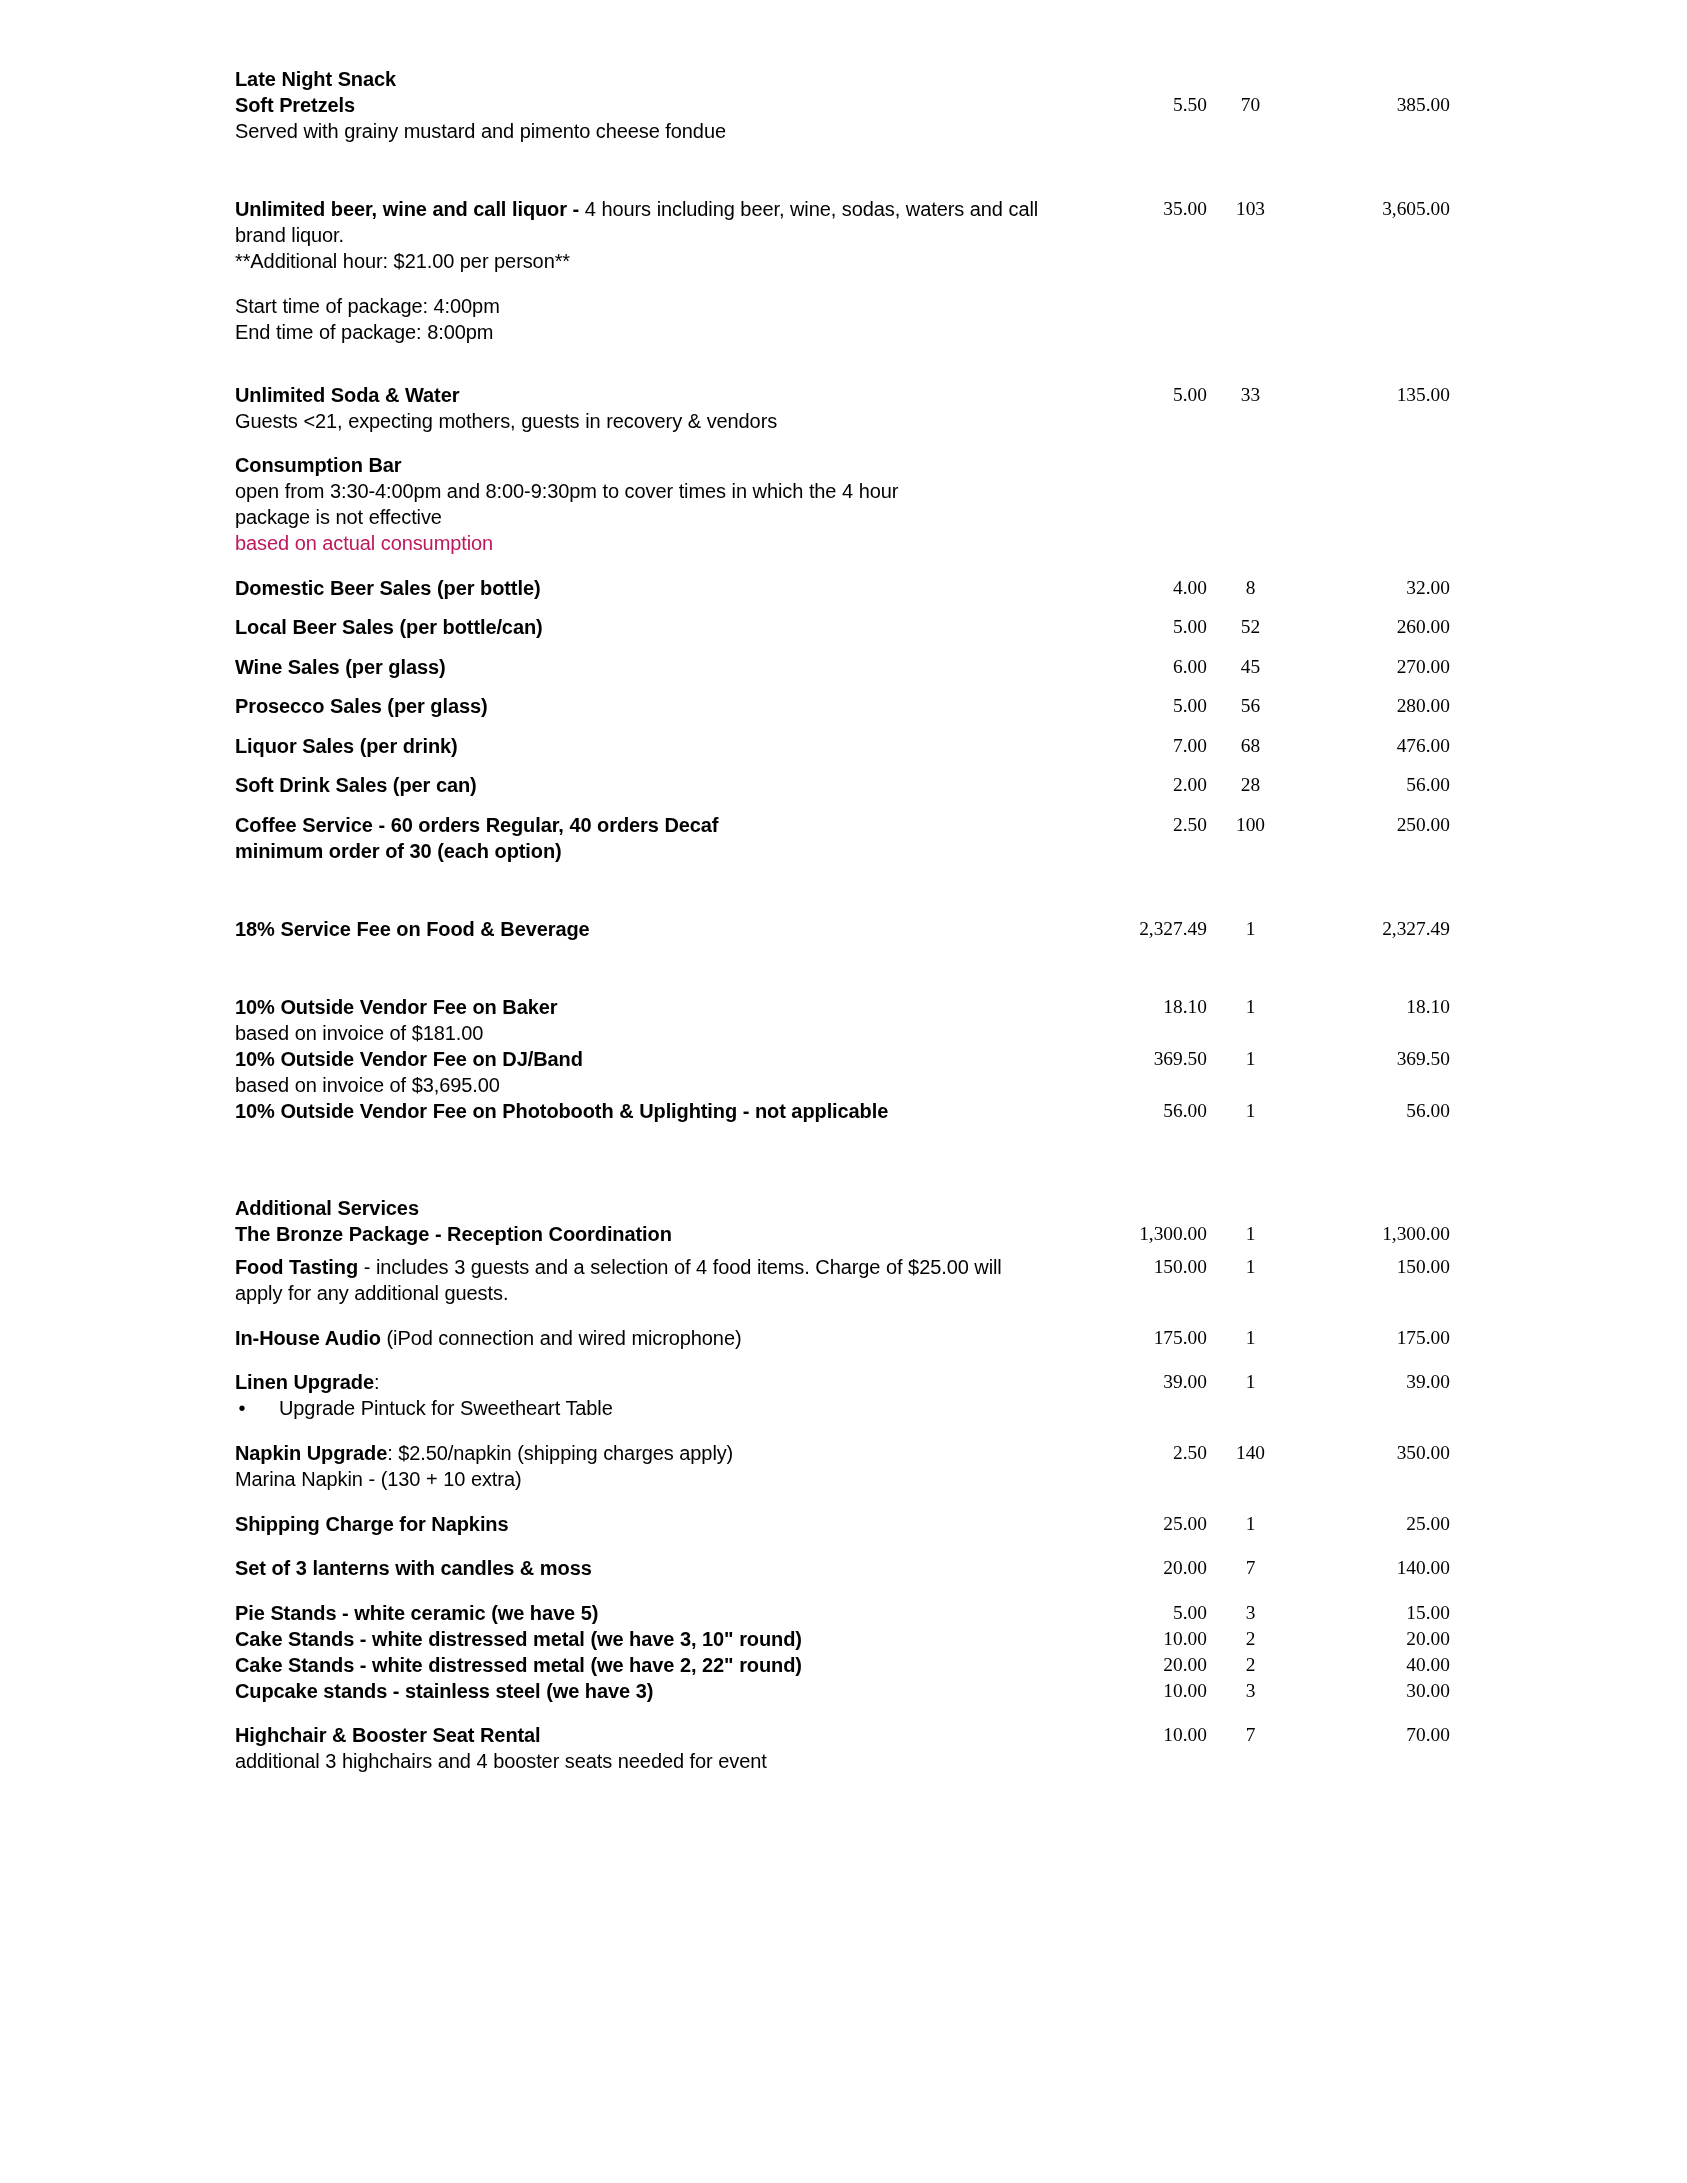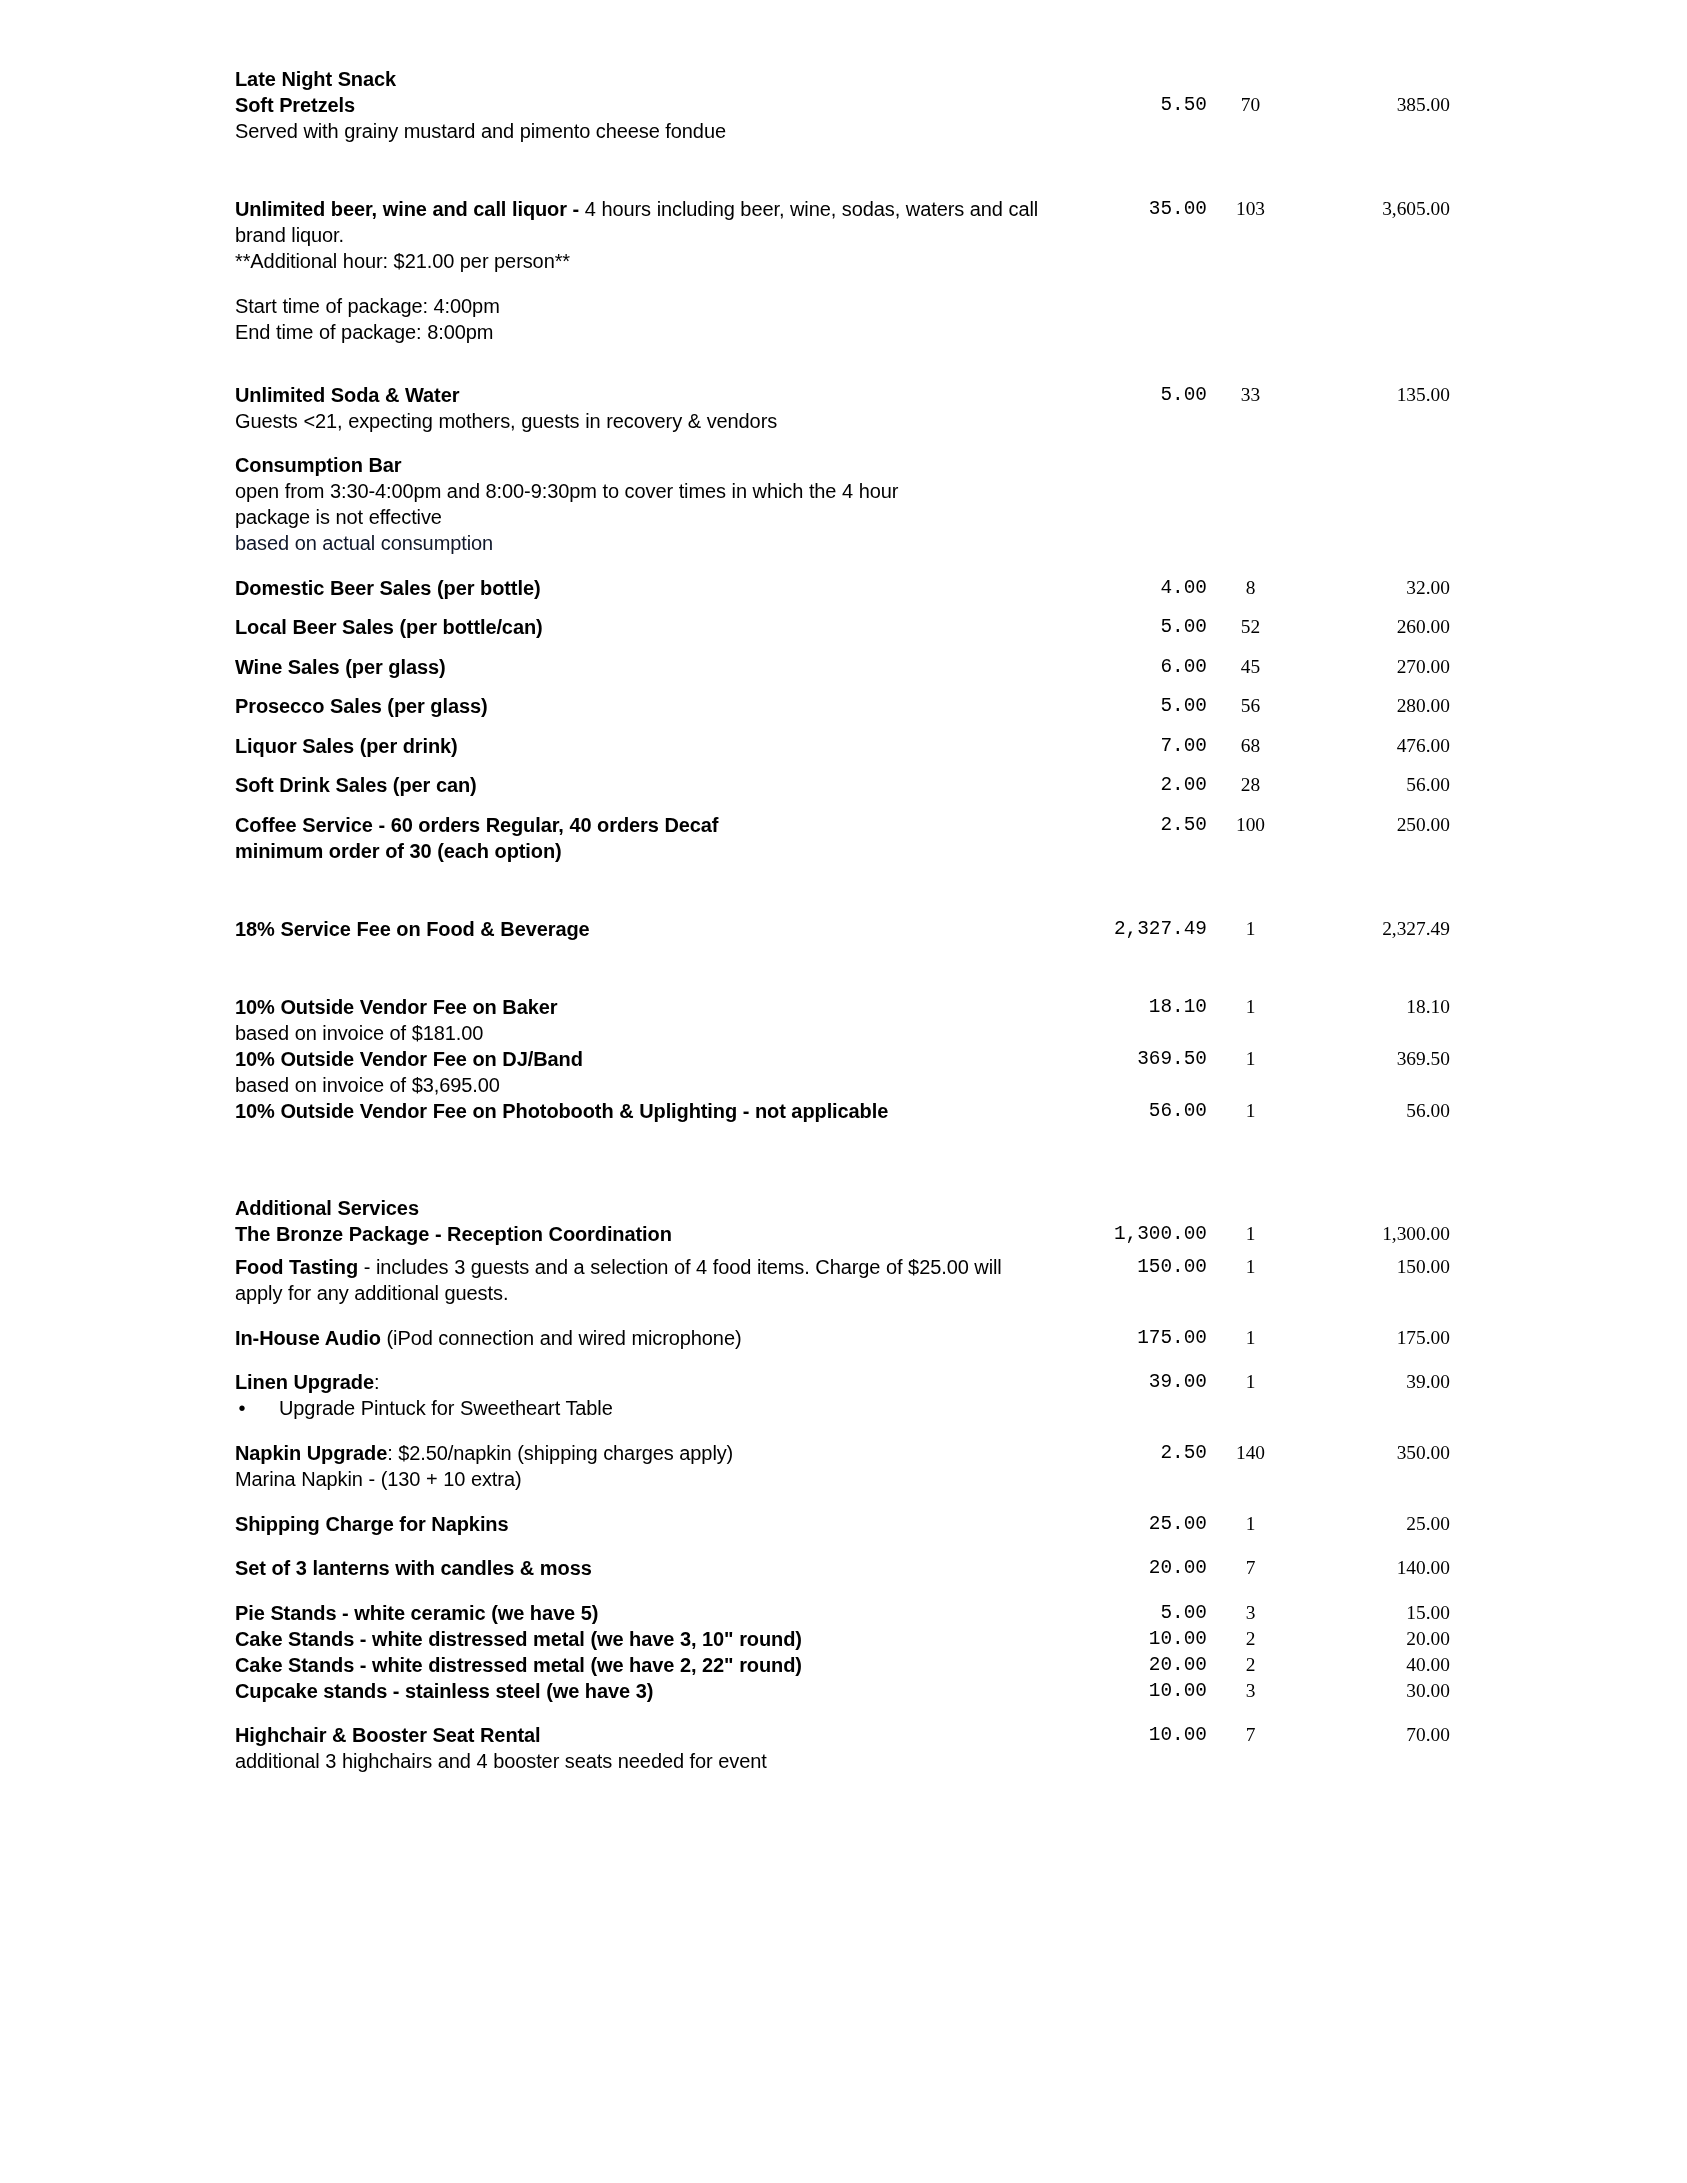--- a/index.html
+++ b/index.html
@@ -34,38 +34,37 @@
   .label {
     width:810px;
     font-size:20px;
     line-height:26px;
     font-family:"Liberation Sans", sans-serif;
     font-weight:400;
     letter-spacing:-0.1px;
     word-spacing:0.2px;
   }
   .label b, .label .b { font-weight:700;margin-top:28px; }
-  .red { color:#0f172a; }
+  .red { color:#be185d; }
 
   .nums {
     position:absolute;
     top:0;
     left:810px;
     width:405px;
     height:26px;
     font-family:"Liberation Serif", serif;
     font-size:19.4px;
     line-height:26px;
     color:#000;
   }
   .c-price {
     position:absolute; right:243px; top:0;
     text-align:right;
     white-space:nowrap;
-    font-family:Liberation Mono, monospace;
   }
   .c-qty {
     position:absolute; right:174px; top:0;
     width:51px;
     text-align:center;
     white-space:nowrap;
   }
   .c-total {
     position:absolute; right:0; top:0;
     text-align:left;

